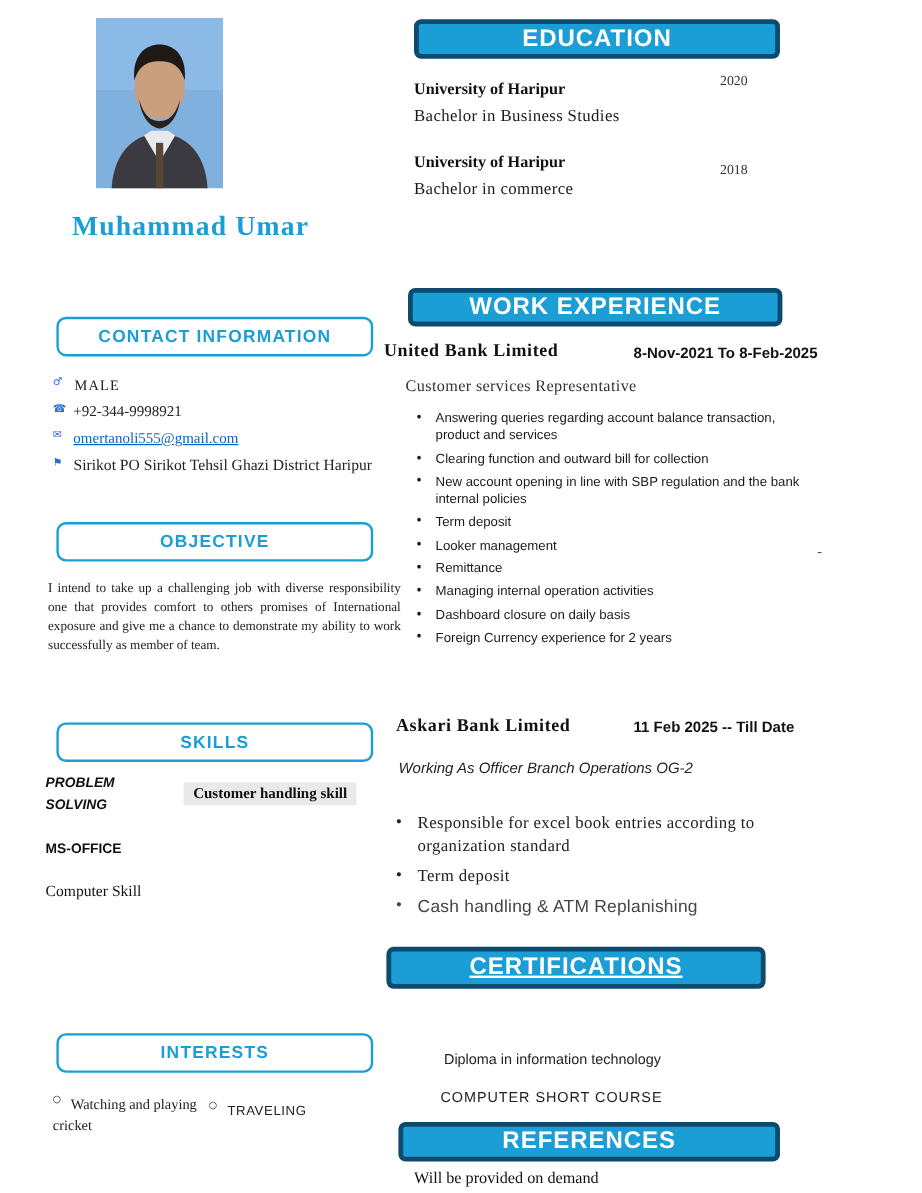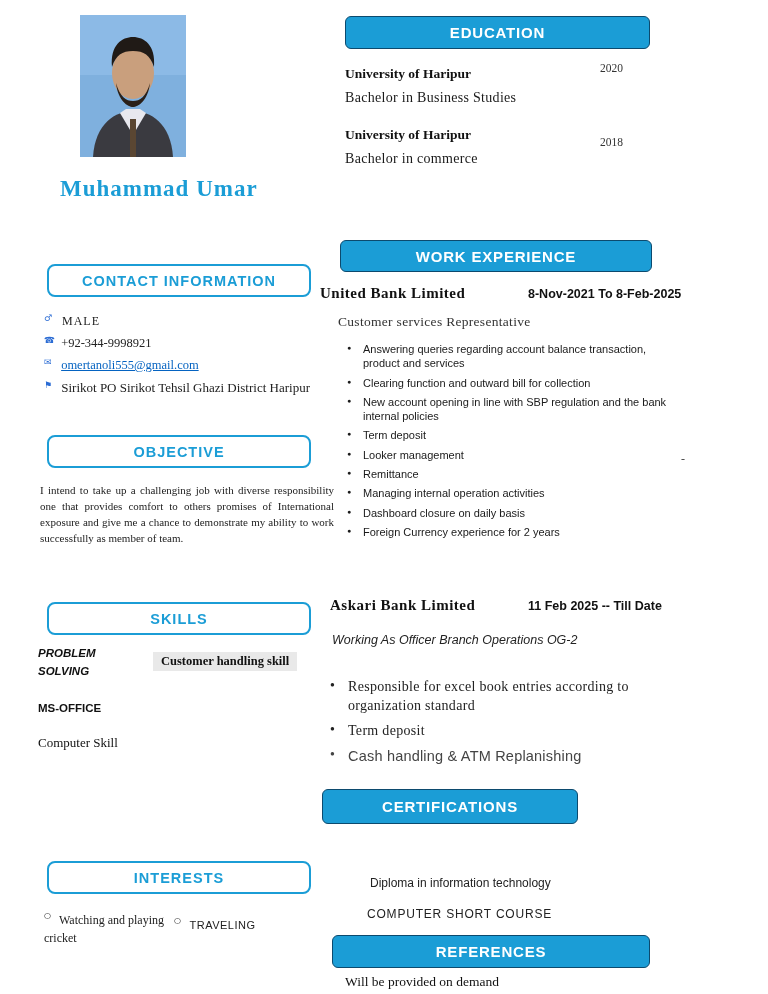--- a/index.html
+++ b/index.html
@@ -10,26 +10,26 @@
     height: 994px;
     background: #ffffff;
     font-family: "Liberation Serif", serif;
     color: #1a1a1a;
     overflow: hidden;
   }
   
   .banner {
     position: absolute;
     background: #1b9dd6;
-    border: 1px solid #0c4a6e;
+    border: 4px solid #0c4a6e;
     border-radius: 6px;
     color: #ffffff;
     font-family: "Liberation Sans", sans-serif;
     font-weight: bold;
-    font-size: 15px;
+    font-size: 20px;
     letter-spacing: 0.8px;
     display: flex;
     align-items: center;
     justify-content: center;
   }
   .outline-box {
     position: absolute;
     background: #ffffff;
     border: 2px solid #1b9dd6;
     border-radius: 8px;
@@ -235,21 +235,21 @@
   <div class="job-company" style="left:330px; top:597px;">Askari Bank Limited</div>
   <div class="job-dates" style="left:528px; top:599px;text-align:center;">11 Feb 2025 -- Till Date</div>
   <div class="job-role-1">Working As Officer Branch Operations OG-2</div>
 
   <ul class="bullets-1">
     <li>Responsible for excel book entries according to organization standard</li>
     <li>Term deposit</li>
     <li class="alt">Cash handling &amp; ATM Replanishing</li>
   </ul>
 
-  <div class="banner" style="left:322px; top:789px; width:256px; height:35px;">
+  <div class="banner" style="left:322px; top:789px; width:316px; height:35px;text-decoration:underline;">
     <span>CERTIFICATIONS</span>
   </div>
 
   <div class="cert-item cert-0">Diploma in information technology</div>
   <div class="cert-item cert-1">COMPUTER SHORT COURSE</div>
 
   <div class="banner" style="left:332px; top:935px; width:318px; height:33px;">
     <span>REFERENCES</span>
   </div>
 

